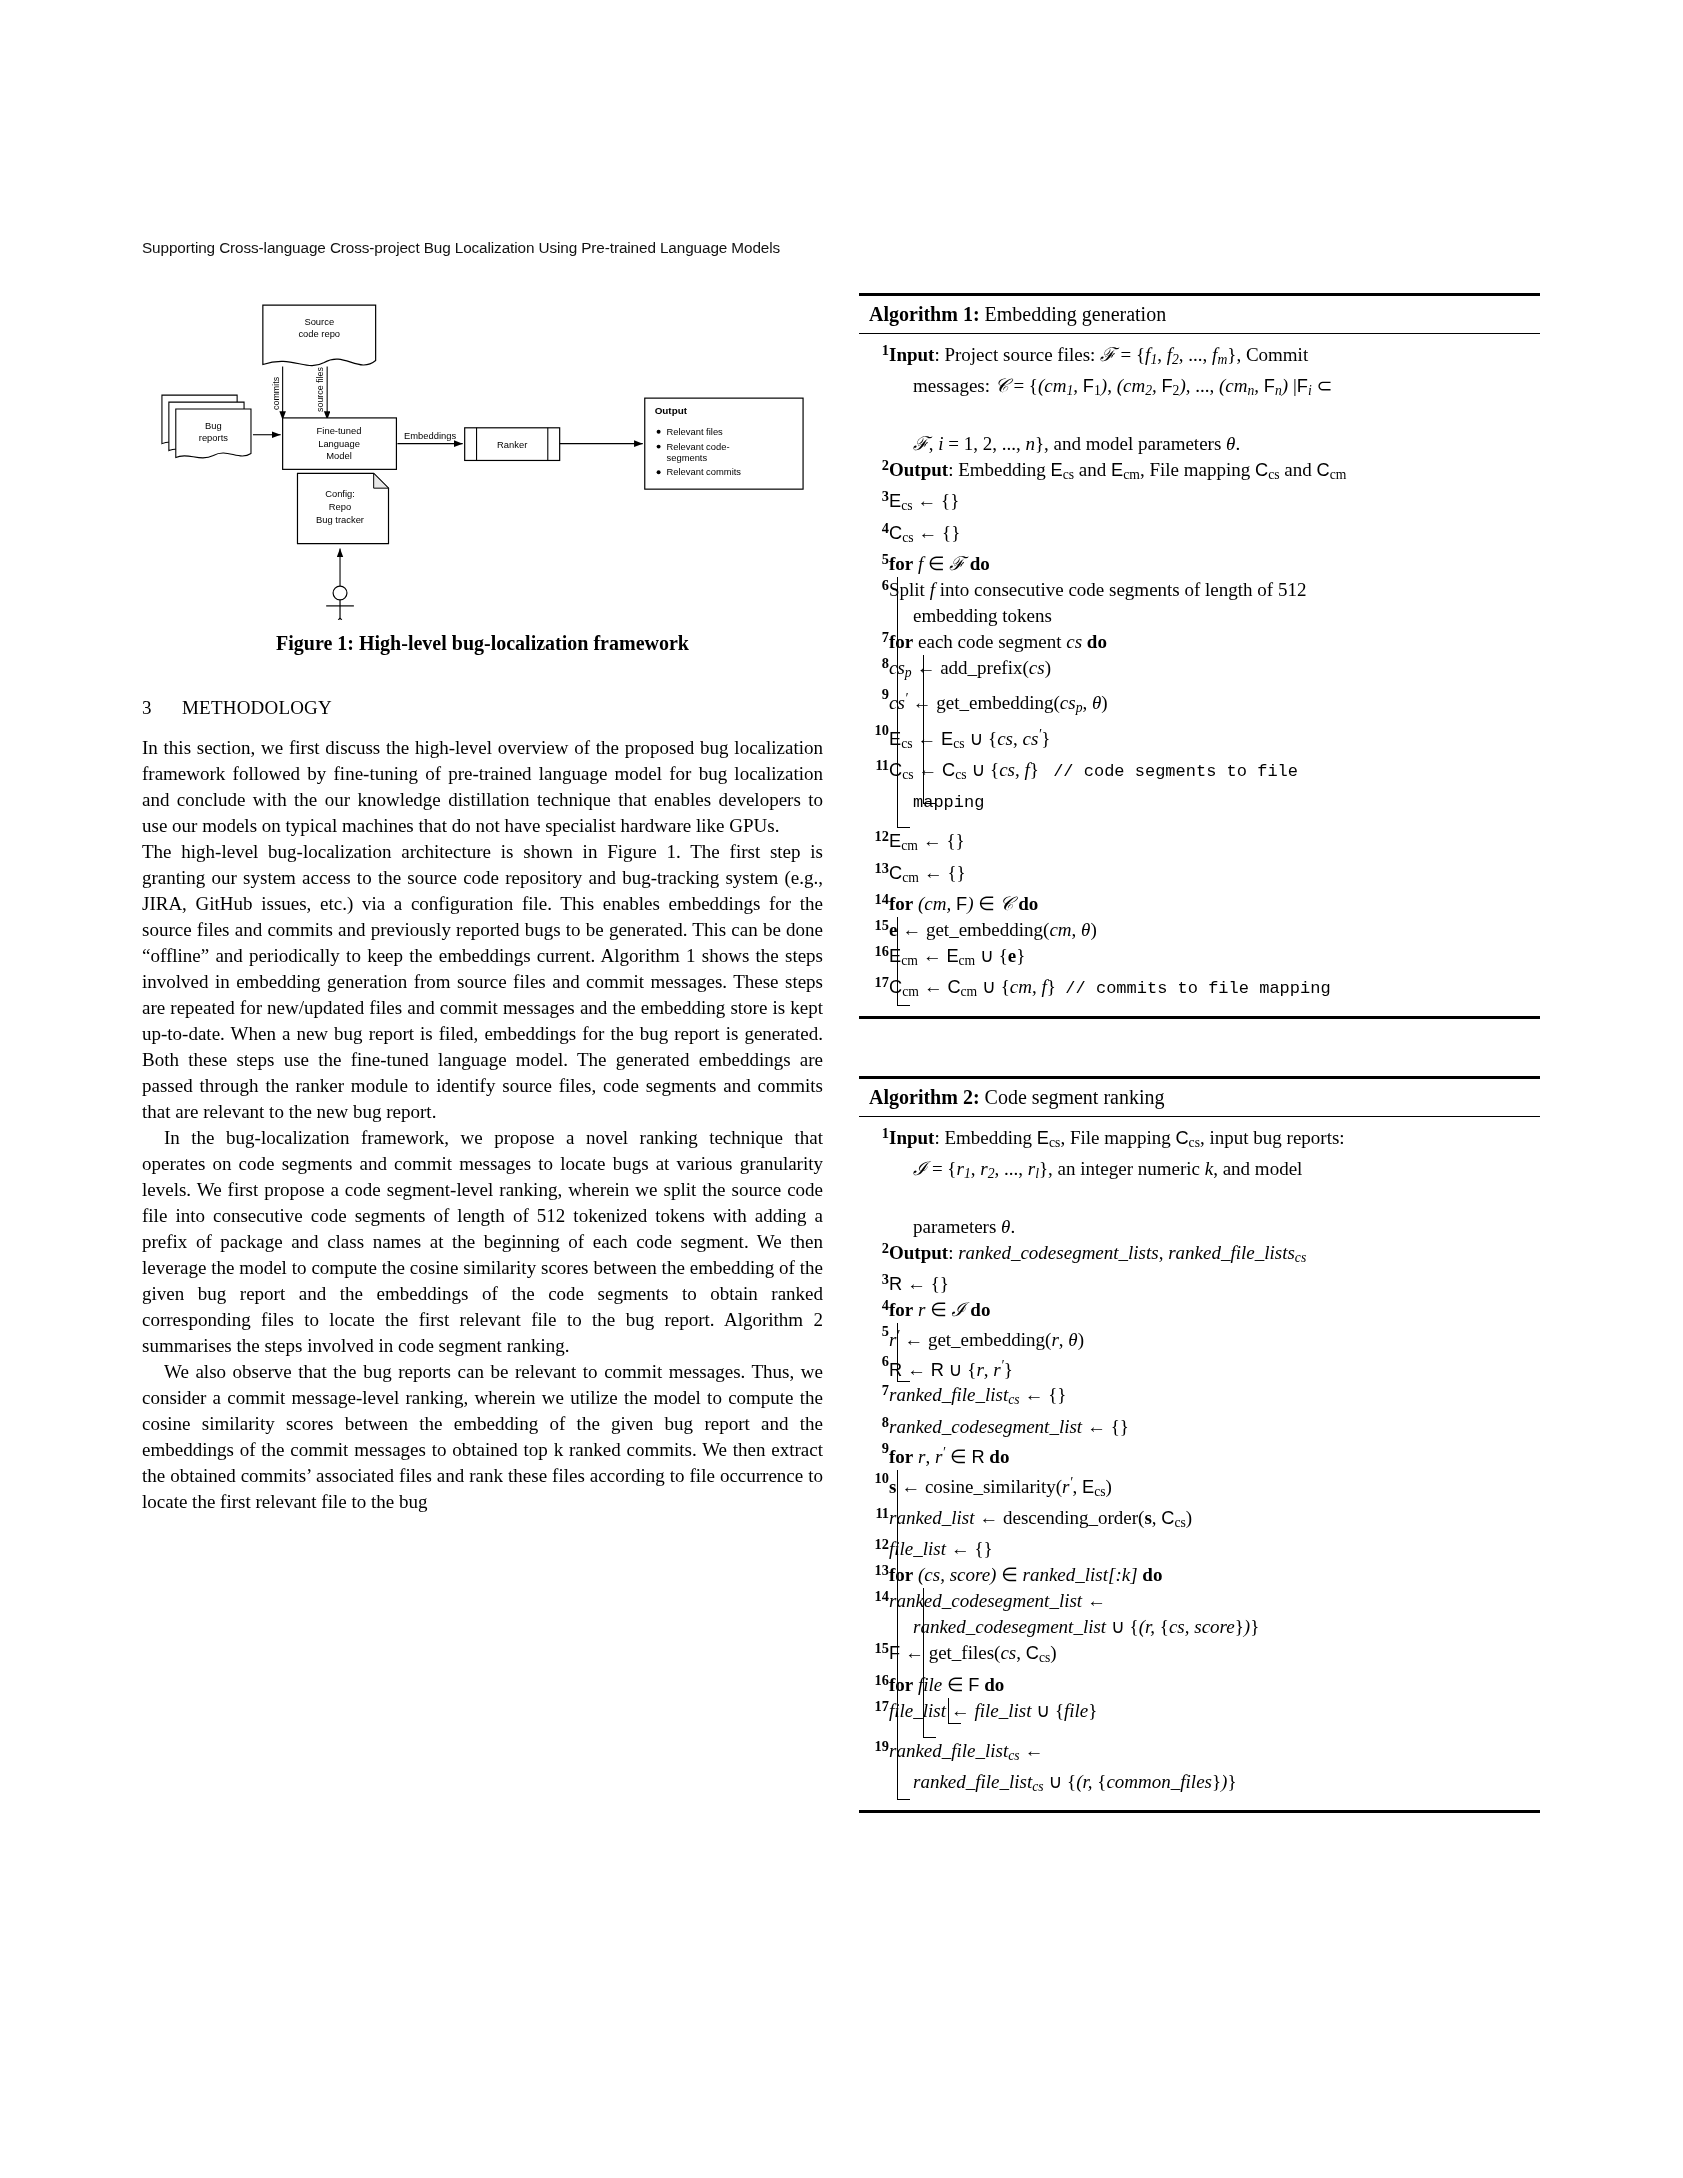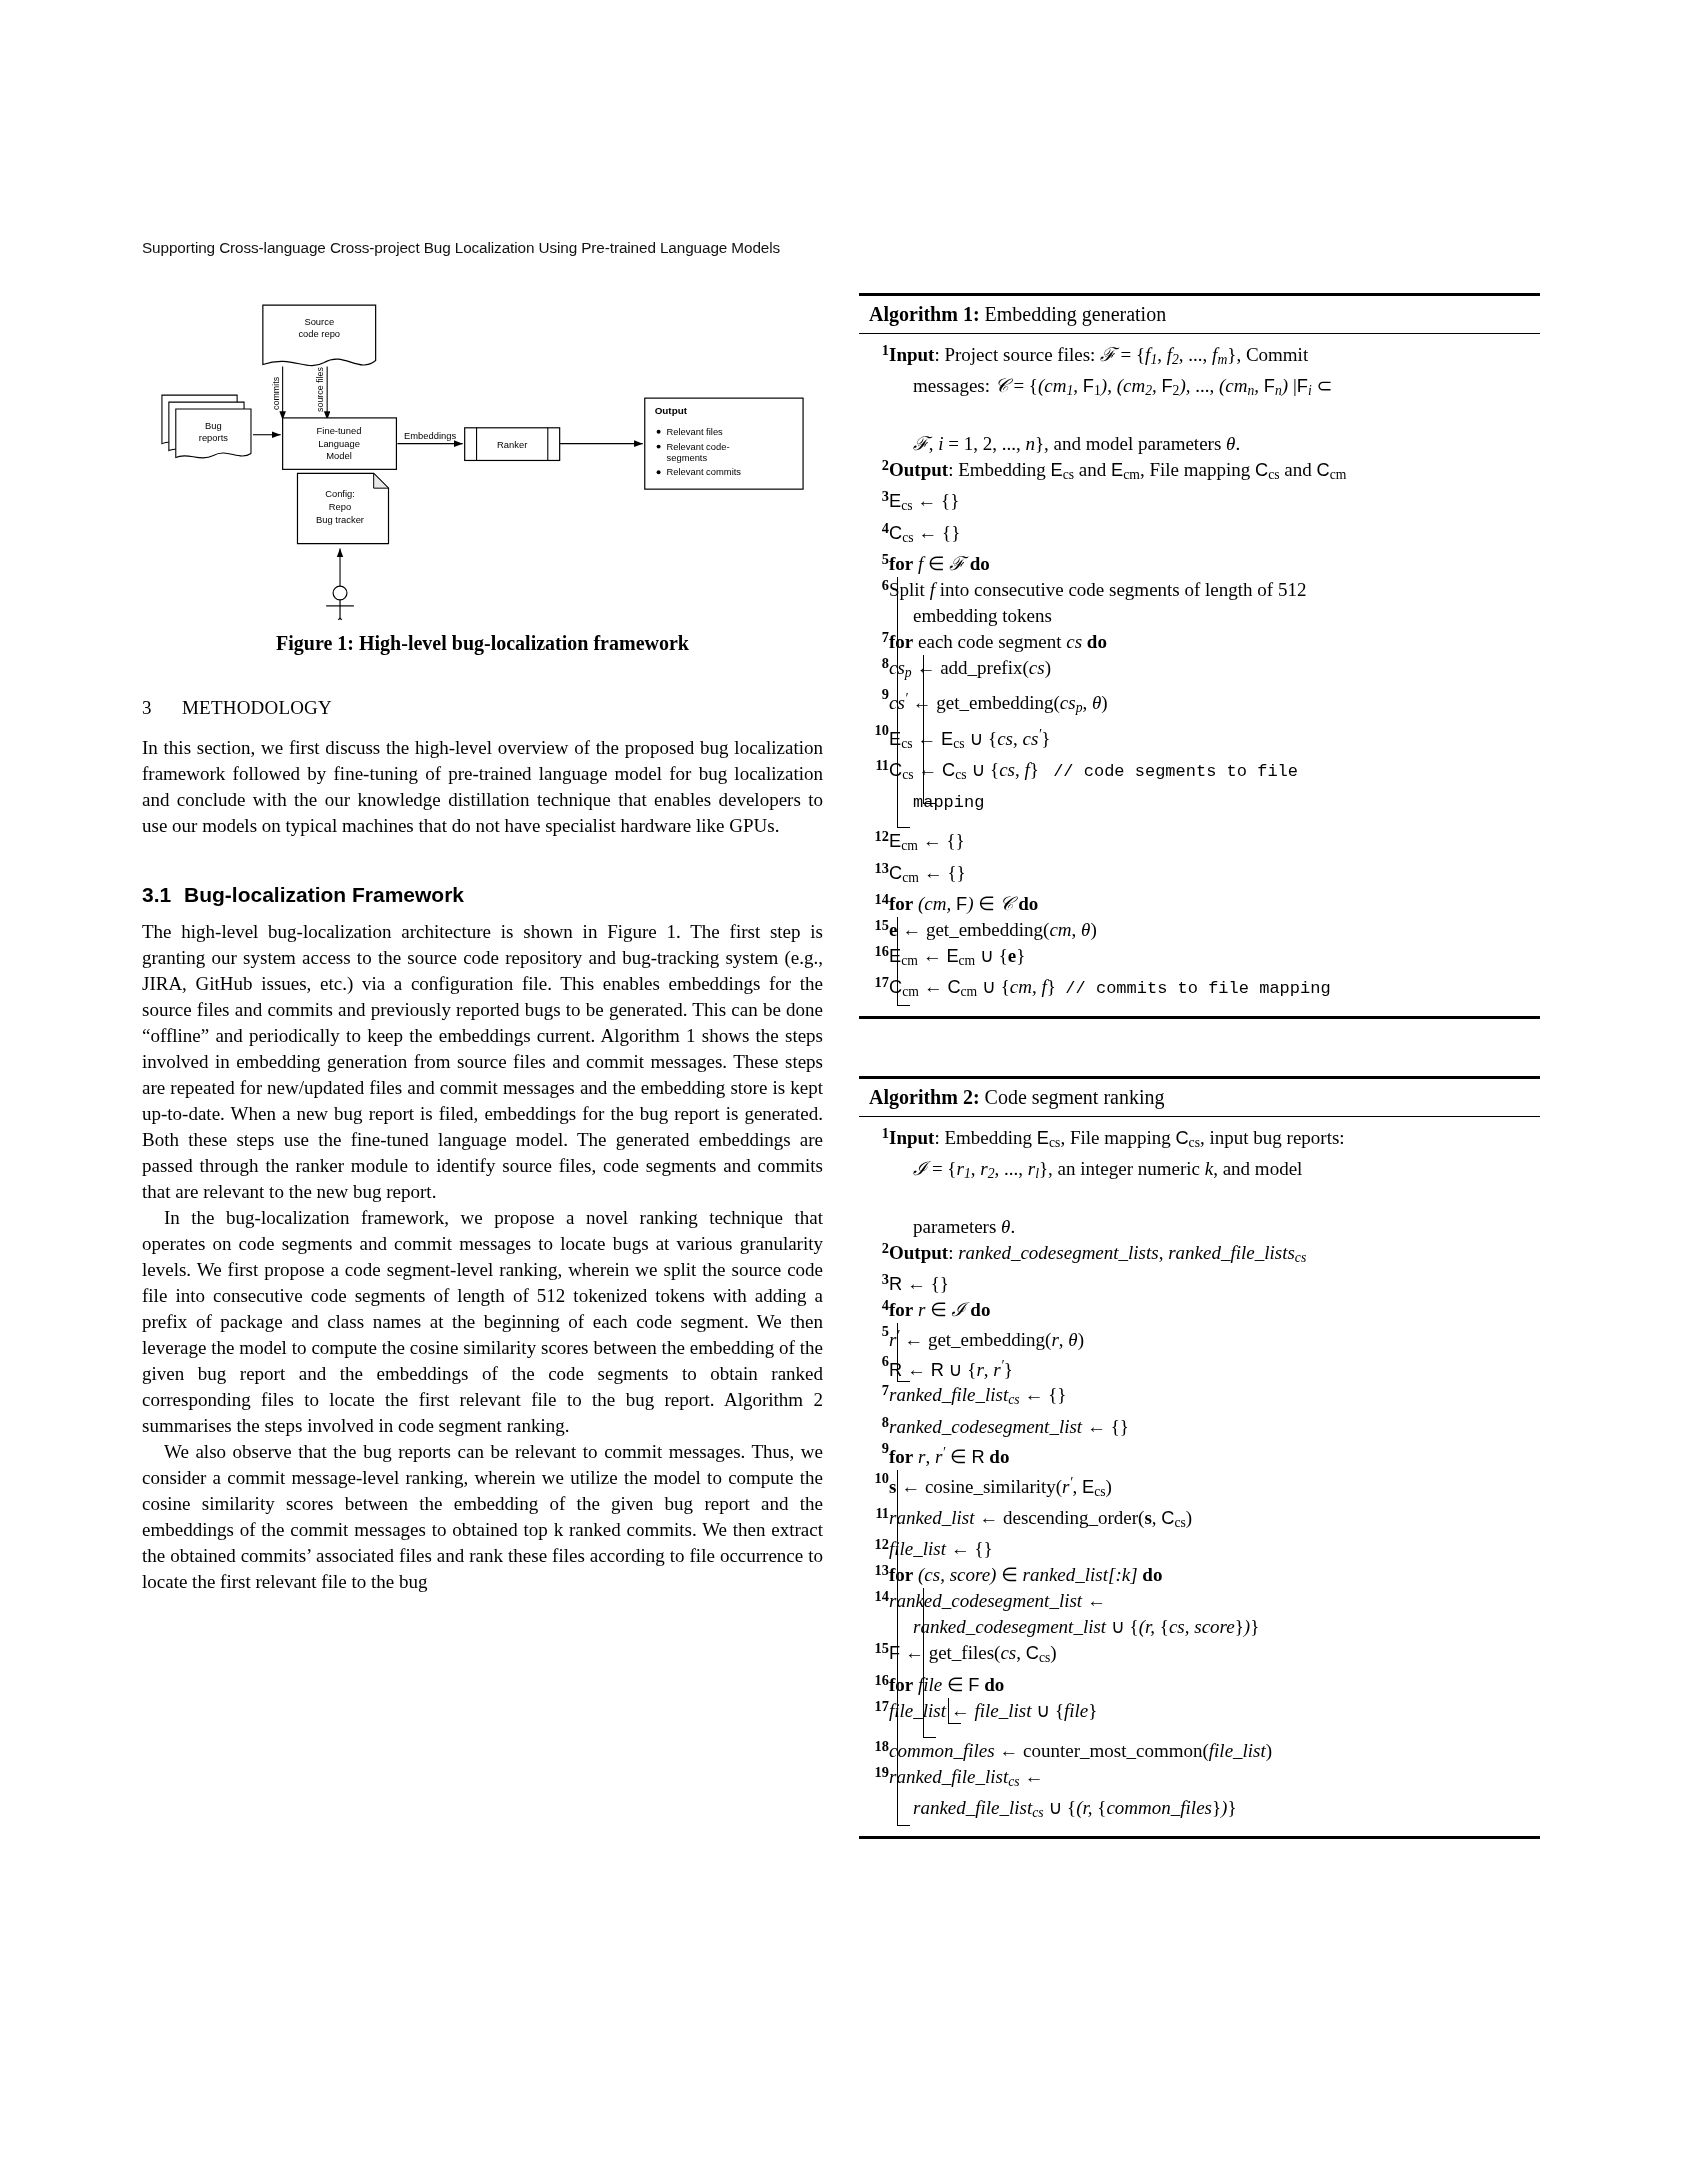--- a/index.html
+++ b/index.html
@@ -201,23 +201,20 @@
         </g>
       </svg>
       <div class="fig-caption">Figure 1: High-level bug-localization framework</div>
     </div>
 
     <h2 class="sec">
       <span class="num">3</span><span>METHODOLOGY</span>
     </h2>
     <p class="body">In this section, we first discuss the high-level overview of the proposed bug localization framework followed by fine-tuning of pre-trained language model for bug localization and conclude with the our knowledge distillation technique that enables developers to use our models on typical machines that do not have specialist hardware like GPUs.</p>
 
-    <h3 class="sub">
-      <span class="num">3.1</span><span>Bug-localization Framework</span>
-    </h3>
     <p class="body">The high-level bug-localization architecture is shown in Figure 1. The first step is granting our system access to the source code repository and bug-tracking system (e.g., JIRA, GitHub issues, etc.) via a configuration file. This enables embeddings for the source files and commits and previously reported bugs to be generated. This can be done “offline” and periodically to keep the embeddings current. Algorithm 1 shows the steps involved in embedding generation from source files and commit messages. These steps are repeated for new/updated files and commit messages and the embedding store is kept up-to-date. When a new bug report is filed, embeddings for the bug report is generated. Both these steps use the fine-tuned language model. The generated embeddings are passed through the ranker module to identify source files, code segments and commits that are relevant to the new bug report.</p>
     <p class="body ind">In the bug-localization framework, we propose a novel ranking technique that operates on code segments and commit messages to locate bugs at various granularity levels. We first propose a code segment-level ranking, wherein we split the source code file into consecutive code segments of length of 512 tokenized tokens with adding a prefix of package and class names at the beginning of each code segment. We then leverage the model to compute the cosine similarity scores between the embedding of the given bug report and the embeddings of the code segments to obtain ranked corresponding files to locate the first relevant file to the bug report. Algorithm 2 summarises the steps involved in code segment ranking.</p>
     <p class="body ind">We also observe that the bug reports can be relevant to commit messages. Thus, we consider a commit message-level ranking, wherein we utilize the model to compute the cosine similarity scores between the embedding of the given bug report and the embeddings of the commit messages to obtained top k ranked commits. We then extract the obtained commits’ associated files and rank these files according to file occurrence to locate the first relevant file to the bug</p>
   </div>
 
   <div class="col-right">
 
     <div class="algo">
       <div class="rule-top"></div>
       <div class="algo-title">
@@ -387,24 +384,20 @@
             <td class="lcode ind3"><span class="gl g1"></span><span class="gl g2"></span><span class="gl g3 end"></span><span class="it">file_list</span> ← <span class="it">file_list</span> ∪ {<span class="it">file</span>}</td>
           </tr>
           <tr>
             <td class="lno"></td>
             <td class="lcode ind2" style="height:14px;">
                   <span class="gl g1"></span>
                   <span class="gl g2 end"></span>
                 </td>
           </tr>
           <tr>
-            <td class="lno">18</td>
-            <td class="lcode ind1"><span class="gl g1"></span><span class="it">common_files</span> ← counter_most_common(<span class="it">file_list</span>)</td>
-          </tr>
-          <tr>
             <td class="lno">19</td>
             <td class="lcode ind1"><span class="gl g1 end"></span><span class="it">ranked_file_list<span class="sub">cs</span></span> ←<br><span class="cont"><span class="it">ranked_file_list<span class="sub">cs</span></span> ∪ {<span class="it">(r,</span> {<span class="it">common_files</span>}<span class="it">)</span>}</span></td>
           </tr>
         </tbody>
           </table>
       </div>
       <div class="rule-bottom"></div>
     </div>
 
   </div>

